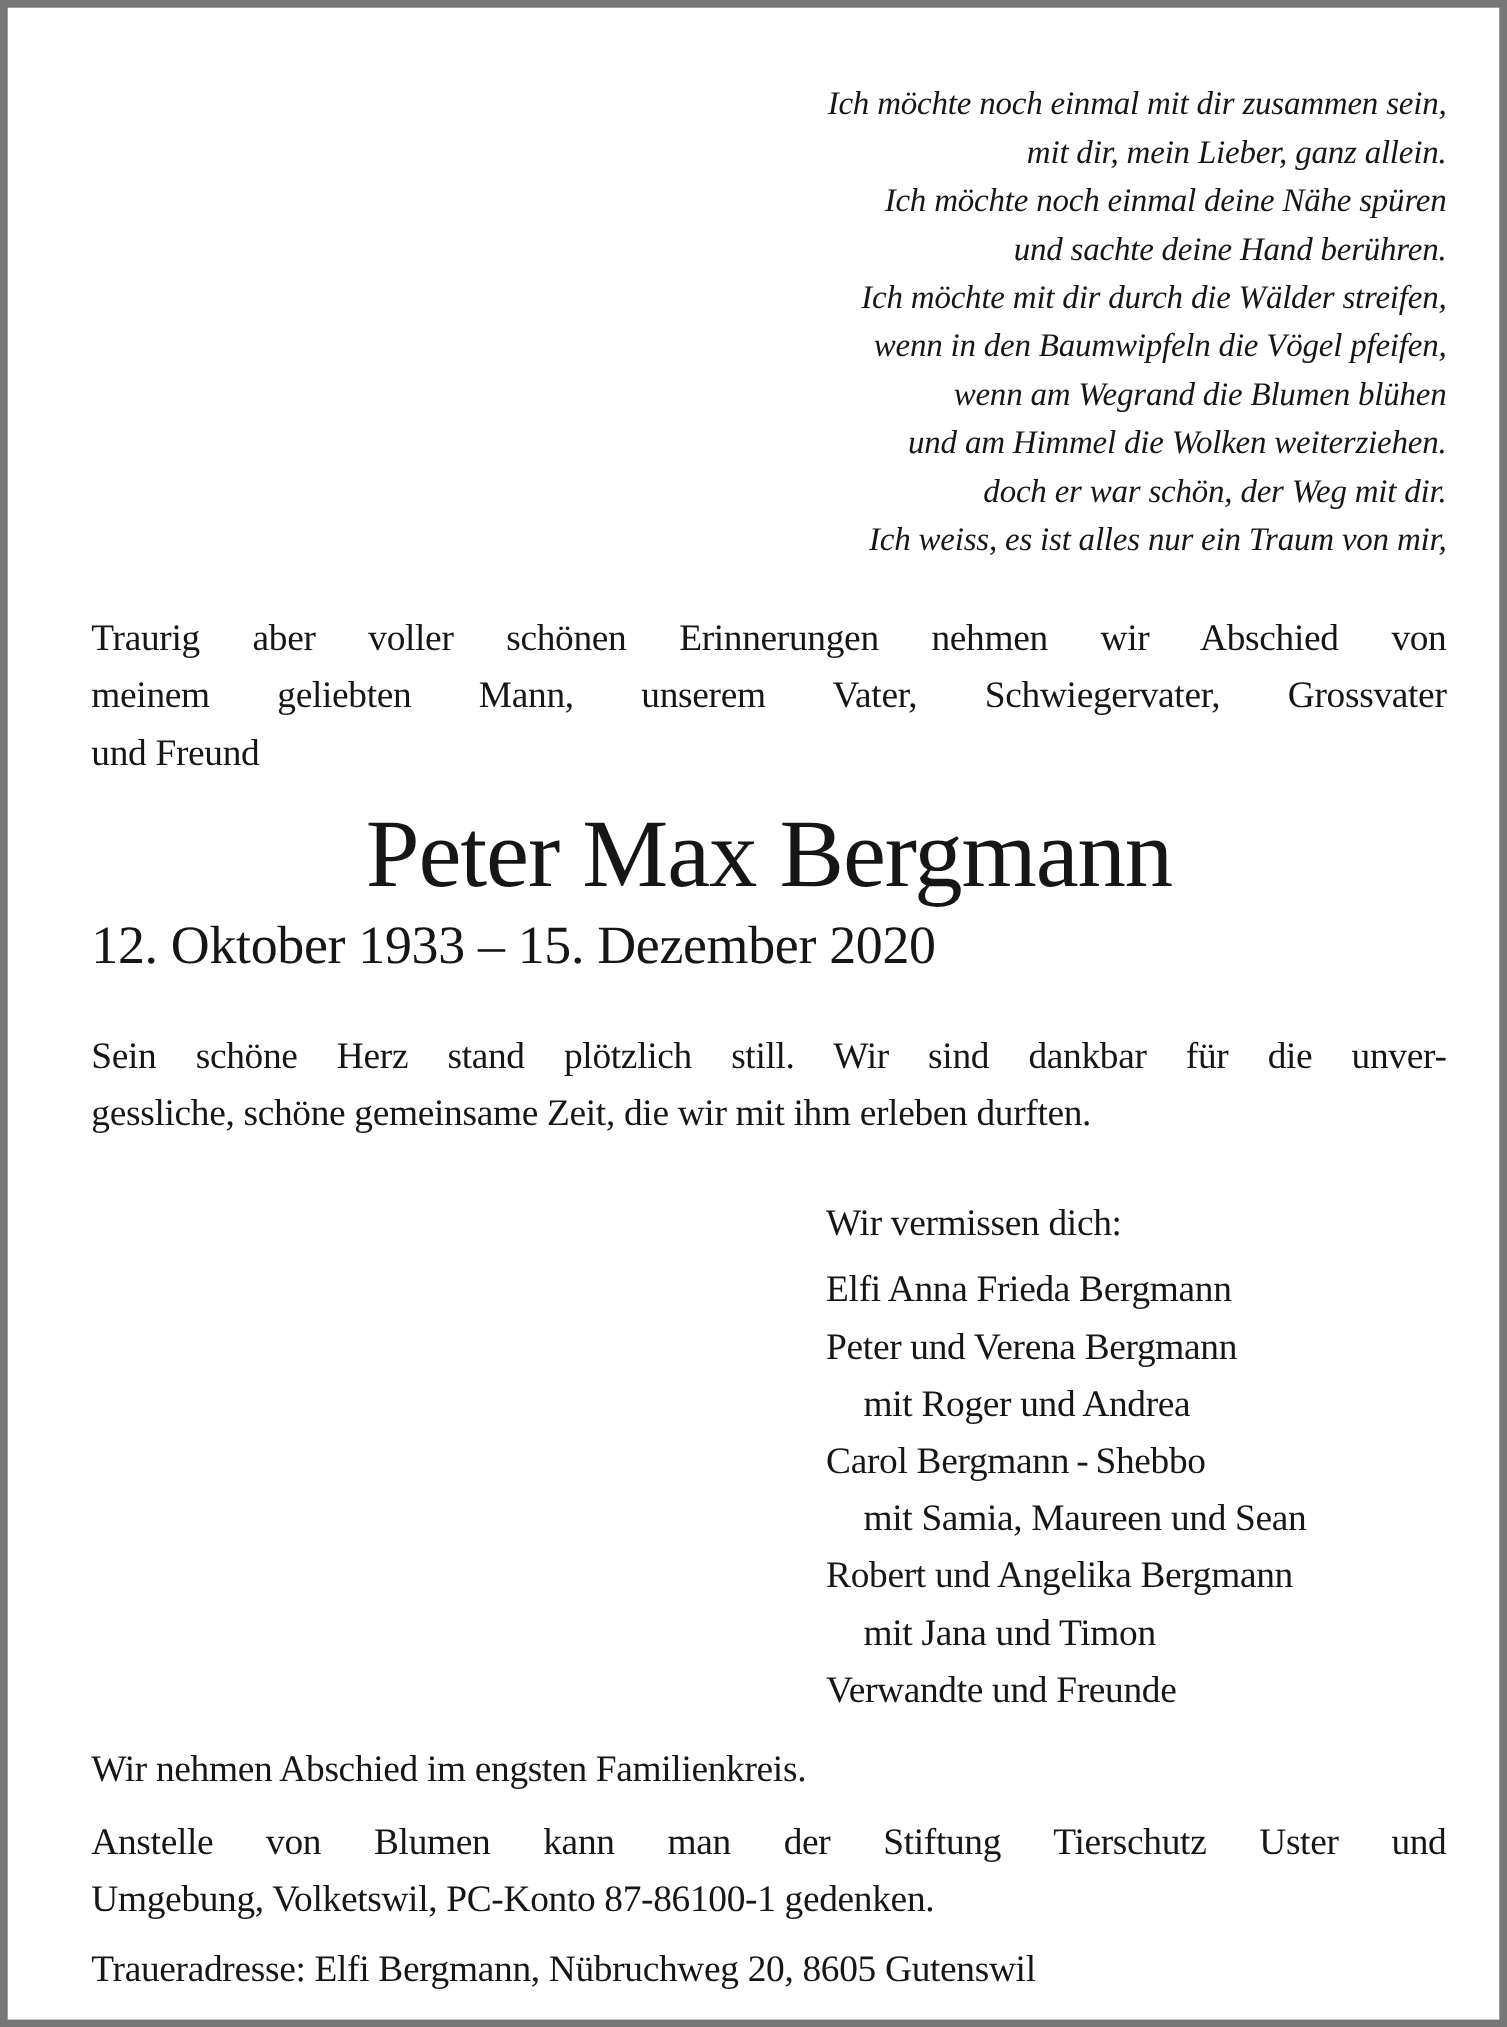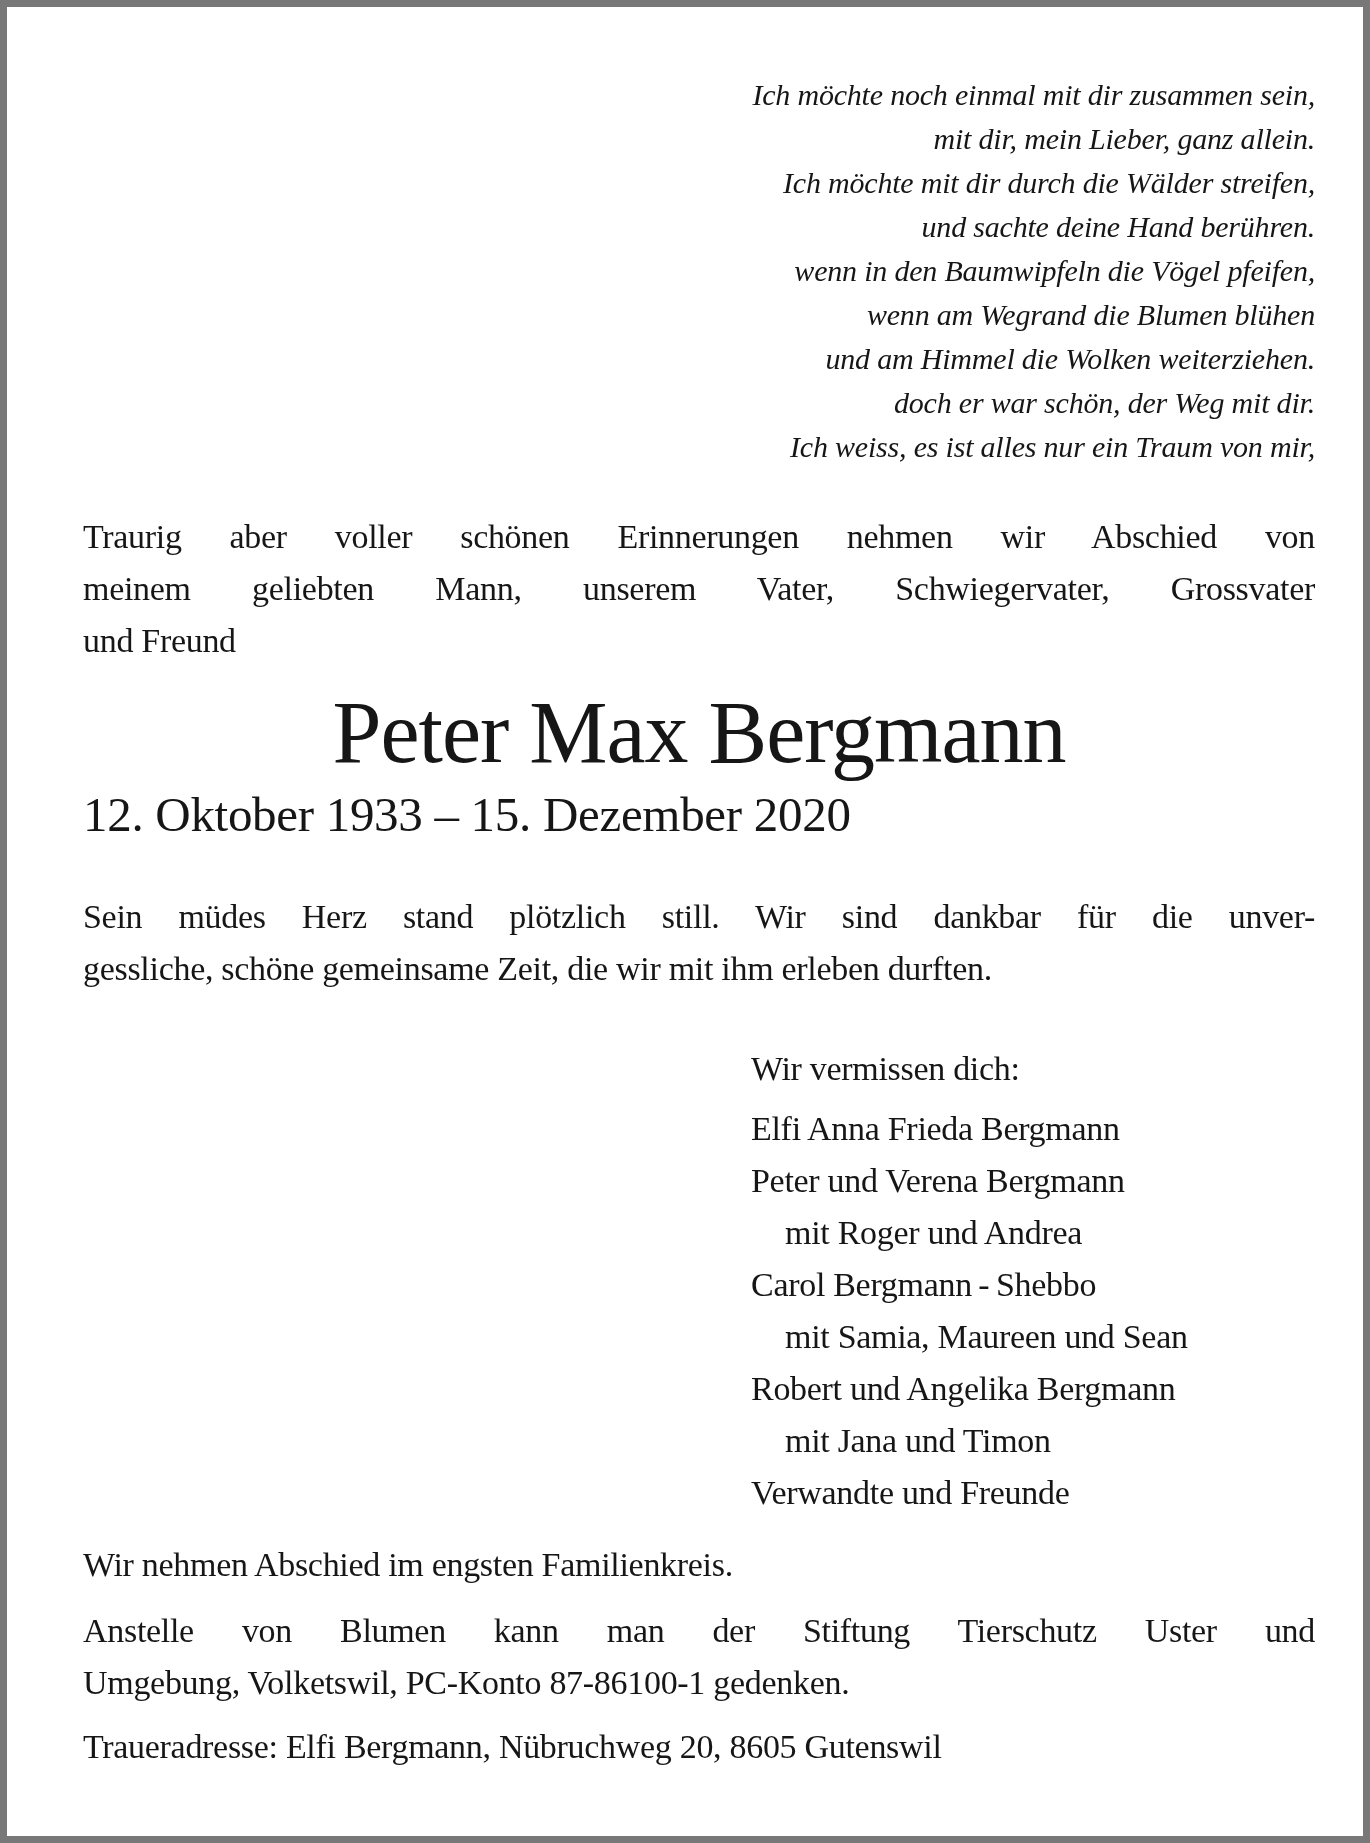--- a/index.html
+++ b/index.html
@@ -78,40 +78,41 @@
   .address  { margin-top: 12px; }
 </style>
 </head>
 <body>
 
 <div class="page">
 
   <div class="poem">
     <div class="poem-line">Ich möchte noch einmal mit dir zusammen sein,</div>
     <div class="poem-line">mit dir, mein Lieber, ganz allein.</div>
+    <div class="poem-line">Ich möchte noch einmal deine Nähe spüren</div>
+    <div class="poem-line">und sachte deine Hand berühren.</div>
     <div class="poem-line">Ich möchte mit dir durch die Wälder streifen,</div>
-    <div class="poem-line">und sachte deine Hand berühren.</div>
     <div class="poem-line">wenn in den Baumwipfeln die Vögel pfeifen,</div>
     <div class="poem-line">wenn am Wegrand die Blumen blühen</div>
     <div class="poem-line">und am Himmel die Wolken weiterziehen.</div>
     <div class="poem-line">doch er war schön, der Weg mit dir.</div>
     <div class="poem-line">Ich weiss, es ist alles nur ein Traum von mir,</div>
   </div>
 
   <div class="para intro">
     <div class="jline">Traurig aber voller schönen Erinnerungen nehmen wir Abschied von</div>
     <div class="jline">meinem geliebten Mann, unserem Vater, Schwiegervater, Grossvater</div>
     <div class="line">und Freund</div>
   </div>
 
   <h1 class="name">Peter Max Bergmann</h1>
   <div class="dates">12. Oktober 1933 – 15. Dezember 2020</div>
 
   <div class="para message">
-    <div class="jline">Sein müdes Herz stand plötzlich still. Wir sind dankbar für die unver-</div>
+    <div class="jline">Sein schöne Herz stand plötzlich still. Wir sind dankbar für die unver-</div>
     <div class="line">gessliche, schöne gemeinsame Zeit, die wir mit ihm erleben durften.</div>
   </div>
 
   <div class="mourners">
     <div class="mourners-heading">Wir vermissen dich:</div>
     <div class="mourners-list">
       <div class="mourner-line">Elfi Anna Frieda Bergmann</div>
       <div class="mourner-line">Peter und Verena Bergmann</div>
       <div class="mourner-line indented">mit Roger und Andrea</div>
       <div class="mourner-line">Carol Bergmann - Shebbo</div>

